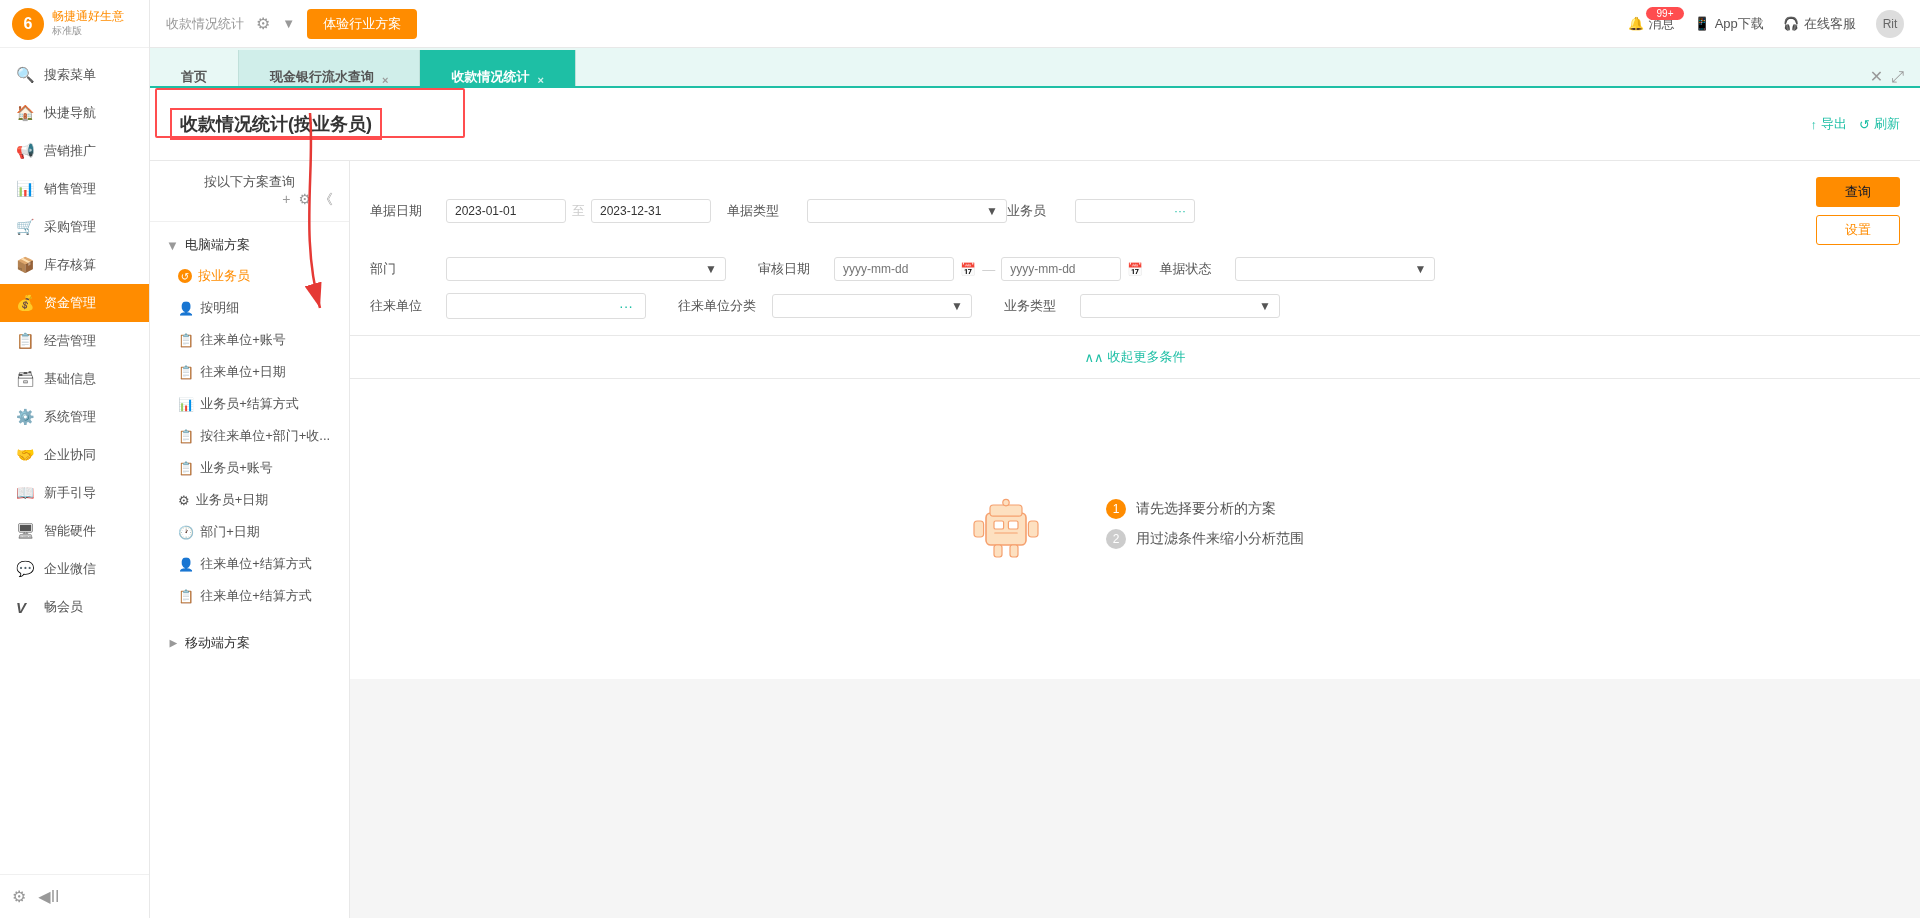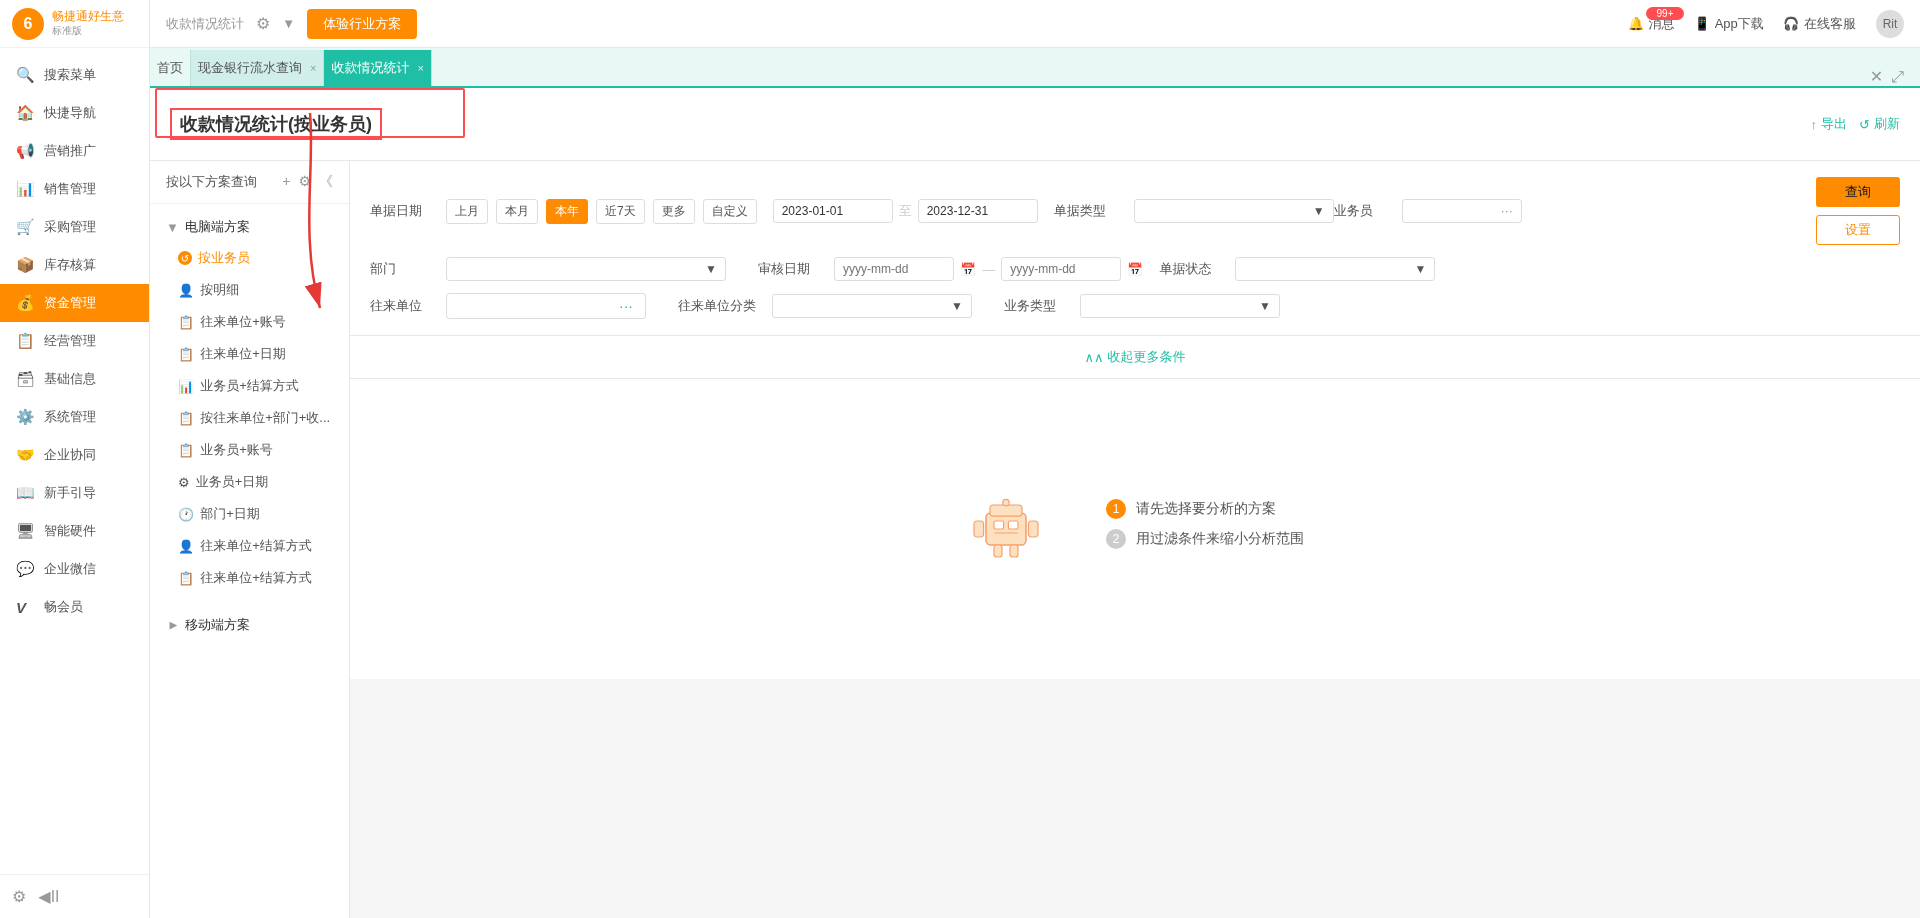--- a/index.html
+++ b/index.html
@@ -57,23 +57,23 @@
     }
     .topbar-user { width: 28px; height: 28px; border-radius: 50%; background: #ddd; display: flex; align-items: center; justify-content: center; font-size: 12px; color: #666; }
 
     
     .tabbar {
       position: fixed; left: 150px; top: 48px; right: 0; height: 40px;
       background: #e8f8f5; display: flex; align-items: flex-end;
       padding: 0 0 0 0; z-index: 98; border-bottom: 2px solid #1ebfa5;
     }
     .tab {
-      height: 36px; display: flex; align-items: center; padding: 0 7px;
+      height: 36px; display: flex; align-items: flex-end; padding: 0 31px;
       font-size: 13px; cursor: pointer; background: #d0eeea; color: #555;
-      border-right: 1px solid #c0e0da; position: relative;
+      border-right: 1px solid #c0e0da; position: relative; font-weight: bold;
     }
     .tab.active { background: #1ebfa5; color: #fff; }
     .tab .tab-close { margin-left: 8px; color: rgba(255,255,255,0.8); font-size: 11px; }
     .tab:not(.active) .tab-close { color: #999; }
     .tab-home { background: transparent; color: #555; }
     .tabbar-right { margin-left: auto; display: flex; align-items: center; padding: 0 16px; }
     .tabbar-control { color: #999; font-size: 16px; cursor: pointer; margin-left: 8px; }
 
     
     .main-content {
@@ -99,21 +99,21 @@
     
     .content-body { display: flex; height: calc(100% - 50px); }
 
     
     .left-panel {
       width: 200px; background: #fff; border-right: 1px solid #e8e8e8;
       flex-shrink: 0; overflow-y: auto;
     }
     .left-panel-header {
       display: flex; align-items: center; padding: 12px 16px;
-      border-bottom: 1px solid #f0f0f0; font-size: 13px; color: #555;
+      border-bottom: 1px solid #f0f0f0; font-size: 13px; color: #555; flex-direction: column;
     }
     .left-panel-header .lph-icons { display: flex; gap: 8px; margin-left: auto; }
     .lph-icon { cursor: pointer; color: #999; font-size: 14px; }
     .scheme-group { padding: 8px 0; }
     .scheme-group-title {
       display: flex; align-items: center; padding: 6px 16px;
       font-size: 13px; color: #333; cursor: pointer;
     }
     .scheme-group-title .arrow { margin-right: 6px; color: #999; }
     .scheme-item {
@@ -422,28 +422,20 @@
         </div>
       </div>
     </div>
 
     <div class="right-panel">
 
       <div class="filter-area">
 
         <div class="filter-row">
           <span class="filter-label">单据日期</span>
-          <div class="filter-date-group">
-            <button class="date-quick-btn">上月</button>
-            <button class="date-quick-btn">本月</button>
-            <button class="date-quick-btn active">本年</button>
-            <button class="date-quick-btn">近7天</button>
-            <button class="date-quick-btn">更多</button>
-            <button class="date-quick-btn">自定义</button>
-          </div>
           <div style="display:flex;align-items:center;gap:6px;">
             <input class="date-input" type="text" value="2023-01-01" style="">
             <span style="color:#ccc;">至</span>
             <input class="date-input" type="text" value="2023-12-31" style="">
           </div>
           <div style="flex:1;display:flex;align-items:center;justify-content:space-between;">
             <div style="display:flex;align-items:center;gap:20px;">
               <span class="filter-label">单据类型</span>
               <div class="filter-select filter-select-wide">
                 <span style="flex:1;color:#ccc;"></span>

